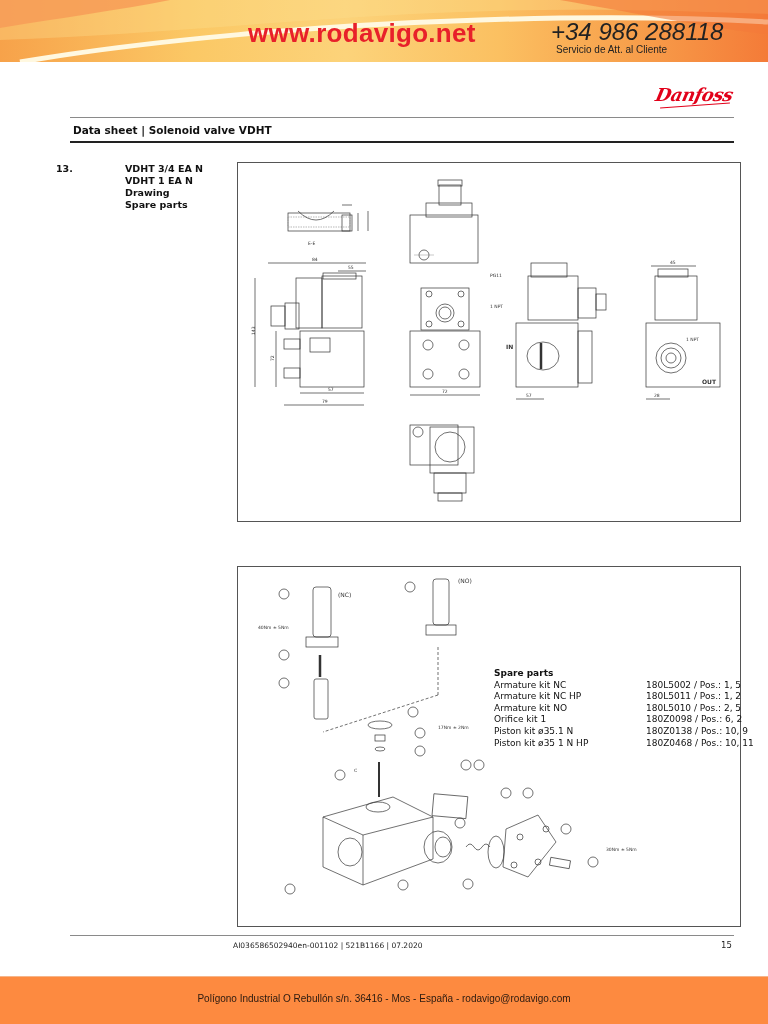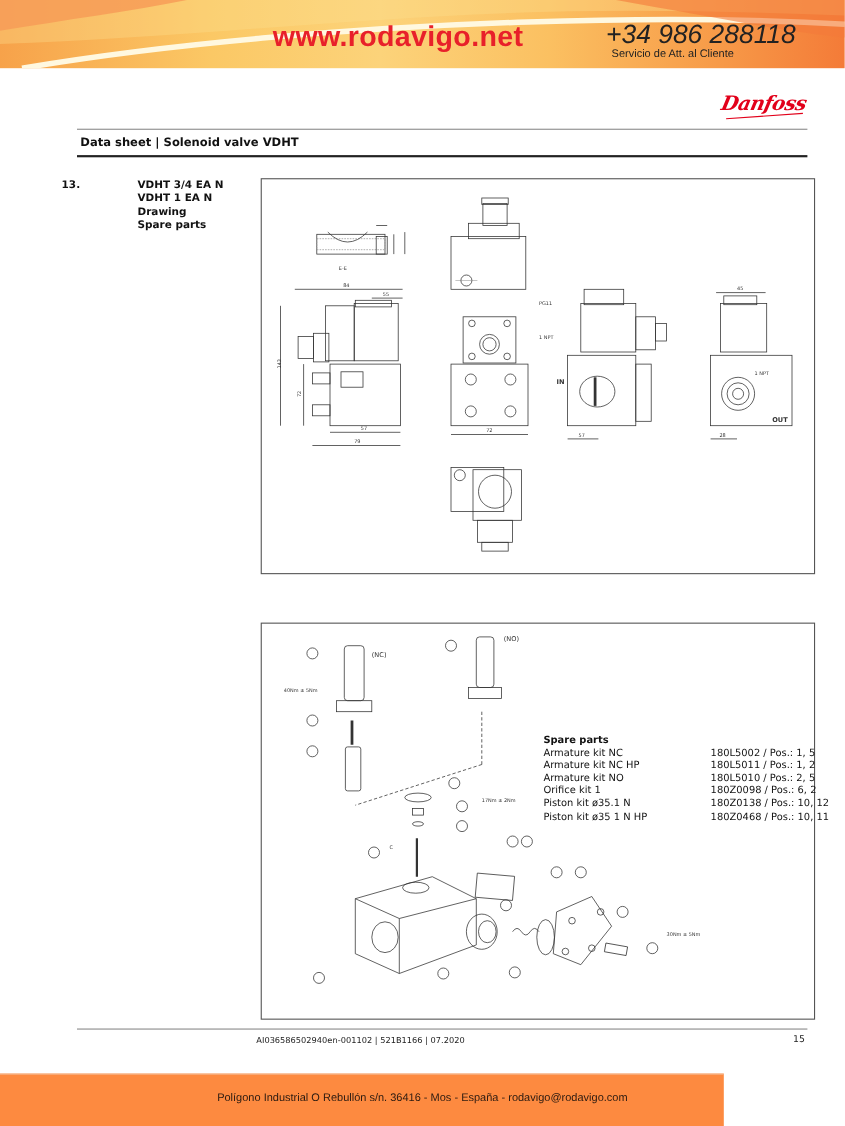--- a/index.html
+++ b/index.html
@@ -21,21 +21,21 @@
   .frame1{left:237px;top:162px;width:502px;height:358px;}
   .frame2{left:237px;top:566px;width:502px;height:359px;}
   .frame svg{position:absolute;left:0;top:0;}
   .spare{position:absolute;left:494px;top:668px;font-family:"DejaVu Sans",sans-serif;font-size:9px;line-height:11.6px;color:#111;}
   .spare .hdr{font-weight:bold;}
   .spare .row{display:flex;gap:40px;}
   .spare .name{width:112px;}
   .rule-bottom{position:absolute;left:70px;top:935px;width:664px;height:1px;background:#8a8a8a;}
   .footer-doc{position:absolute;left:233px;top:941px;font-size:7.5px;color:#222;}
   .footer-page{position:absolute;left:721px;top:940px;font-size:8.5px;color:#222;}
-  .orange-footer{position:absolute;left:0;top:976px;width:658px;height:48px;background:#fd8a40;border-top:1px solid #f6b58a;}
+  .orange-footer{position:absolute;left:0;top:976px;width:768px;height:48px;background:#fd8a40;border-top:1px solid #f6b58a;}
   .orange-text{position:absolute;left:0;top:16px;width:768px;text-align:center;font-family:"Liberation Sans",sans-serif;font-size:10px;color:#2a1a10;}
   .lbl{font-family:"DejaVu Sans",sans-serif;font-size:4.5px;fill:#333;}
 </style>
 </head>
 <body>
 
 <div class="banner">
   <svg width="768" height="62">
     <path d="M0,0 L170,0 C120,10 60,18 0,28 Z" fill="#f4793a" opacity="0.85"></path>
     <path d="M0,40 C150,35 300,18 460,12 C560,8 660,10 768,14 L768,0 L0,0 Z" fill="#fcdf8f" opacity="0.35"></path>
@@ -233,21 +233,21 @@
   <div class="row">
       <span class="name">Armature kit NO</span>
       <span>180L5010 / Pos.: 2, 5</span>
     </div>
   <div class="row">
       <span class="name">Orifice kit 1</span>
       <span>180Z0098 / Pos.: 6, 2</span>
     </div>
   <div class="row">
       <span class="name">Piston kit ø35.1 N</span>
-      <span>180Z0138 / Pos.: 10, 12</span>
+      <span>180Z0138 / Pos.: 10, 9</span>
     </div>
   <div class="row">
       <span class="name">Piston kit ø35 1 N HP</span>
       <span>180Z0468 / Pos.: 10, 11</span>
     </div>
 </div>
 
 <div class="rule-bottom"></div>
 <div class="footer-doc">AI036586502940en-001102 | 521B1166 | 07.2020</div>
 <div class="footer-page">15</div>

